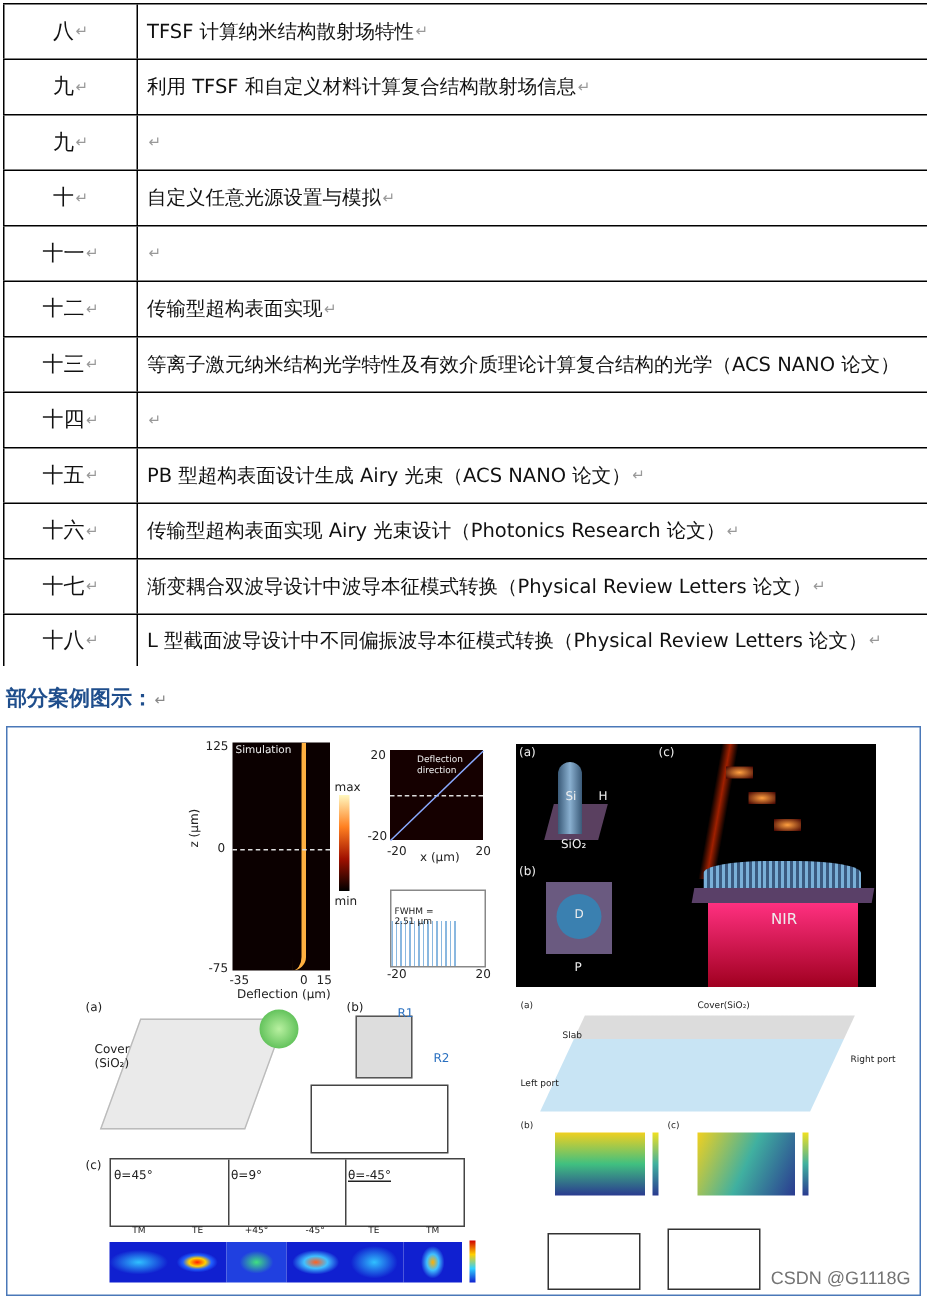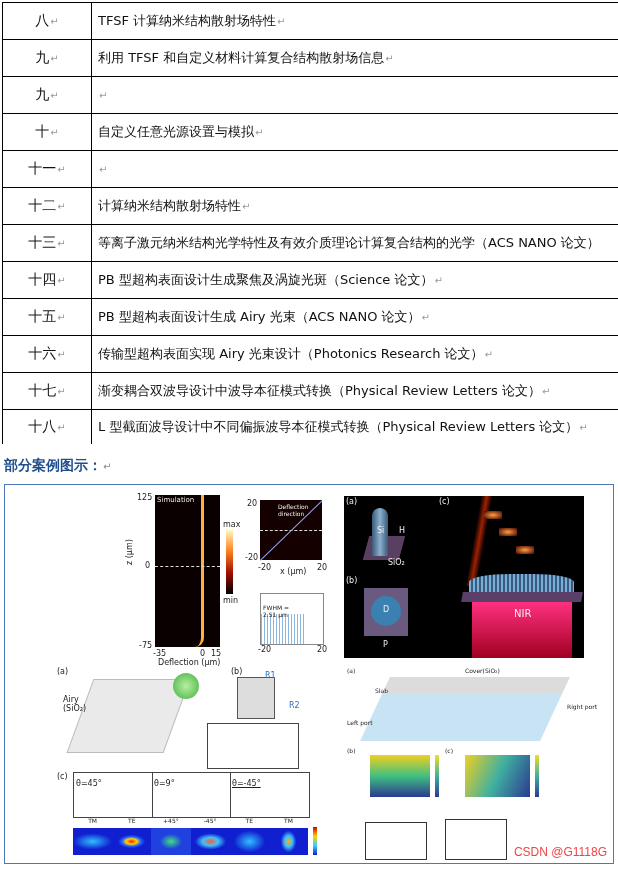--- a/index.html
+++ b/index.html
@@ -11,21 +11,21 @@
               display:flex; align-items:center; justify-content:center; font-size:14px; color:#111; }
   .cell-txt { position:absolute; left:96px; top:0; right:0; height:100%; display:flex; align-items:center;
               font-size:13px; color:#111; white-space:nowrap; }
   .pm { color:#999; font-size:10px; margin-left:1px; }
   .heading { position:absolute; left:4px; top:457px; font-size:14px; font-weight:bold; color:#1f4e8c; }
   .heading .pm { color:#888; font-weight:normal; }
   .frame { position:absolute; left:4px; top:484px; width:608px; height:378px; border:1px solid #4a78b8; background:#fff; overflow:hidden; }
   .abs { position:absolute; }
   .lbl { position:absolute; font-size:8px; color:#222; white-space:nowrap; }
   .lblw { position:absolute; font-size:8px; color:#eee; white-space:nowrap; }
-  .watermark { position:absolute; right:6px; bottom:4px; font-size:12px; color:#ef4444; font-family:"Liberation Sans", sans-serif;margin-left:13px; }
+  .watermark { position:absolute; right:6px; bottom:4px; font-size:12px; color:#737373; font-family:"Liberation Sans", sans-serif;margin-left:13px; }
 </style>
 </head>
 <body>
 
 <div class="tbl">
   <div class="row">
     <div class="cell-num">
         <span>八</span>
         <span class="pm">↵</span>
       </div>
@@ -71,40 +71,39 @@
     <div class="cell-txt">
         <span class="pm">↵</span>
       </div>
   </div>
   <div class="row">
     <div class="cell-num">
         <span>十二</span>
         <span class="pm">↵</span>
       </div>
     <div class="cell-txt">
-        <span>计算纳米结构散射场特性</span>
+        <span>传输型超构表面实现</span>
         <span class="pm">↵</span>
       </div>
   </div>
   <div class="row">
     <div class="cell-num">
         <span>十三</span>
         <span class="pm">↵</span>
       </div>
     <div class="cell-txt">
         <span>等离子激元纳米结构光学特性及有效介质理论计算复合结构的光学（ACS NANO 论文）</span>
       </div>
   </div>
   <div class="row">
     <div class="cell-num">
         <span>十四</span>
         <span class="pm">↵</span>
       </div>
     <div class="cell-txt">
-        <span>PB 型超构表面设计生成聚焦及涡旋光斑（Science 论文）</span>
         <span class="pm">↵</span>
       </div>
   </div>
   <div class="row">
     <div class="cell-num">
         <span>十五</span>
         <span class="pm">↵</span>
       </div>
     <div class="cell-txt">
         <span>PB 型超构表面设计生成 Airy 光束（ACS NANO 论文）</span>
@@ -183,40 +182,40 @@
   </div>
 
   <div class="abs" style="left:339px;top:11px;width:240px;height:162px;background:#000;">
     <div class="lblw" style="left:2px;top:1px;">(a)</div>
     <div class="lblw" style="left:95px;top:1px;">(c)</div>
     <div class="lblw" style="left:2px;top:80px;">(b)</div>
     <div class="abs" style="left:22px;top:40px;width:36px;height:24px;background:#5a4060;transform:skewX(-15deg);"></div>
     <div class="abs" style="left:28px;top:12px;width:16px;height:48px;background:linear-gradient(90deg,#3a5a78,#8ab0d0,#3a5a78);border-radius:8px 8px 0 0;"></div>
     <div class="lblw" style="left:33px;top:30px;">Si</div>
     <div class="lblw" style="left:55px;top:30px;">H</div>
-    <div class="lblw" style="left:44px;top:62px;">SiO₂</div>
+    <div class="lblw" style="left:30px;top:62px;">SiO₂</div>
     <div class="abs" style="left:20px;top:92px;width:44px;height:48px;background:#6a5a80;"></div>
     <div class="abs" style="left:27px;top:100px;width:30px;height:30px;border-radius:50%;background:#3a80b0;"></div>
     <div class="lblw" style="left:39px;top:109px;">D</div>
     <div class="lblw" style="left:39px;top:144px;">P</div>
     <div class="abs" style="left:115px;top:0;width:40px;height:90px;background:linear-gradient(100deg,transparent 40%,#a02000 50%,transparent 60%);"></div>
     <div class="abs" style="left:140px;top:15px;width:18px;height:8px;background:radial-gradient(#ffa040,#400000);"></div>
     <div class="abs" style="left:155px;top:32px;width:18px;height:8px;background:radial-gradient(#ffa040,#400000);"></div>
     <div class="abs" style="left:172px;top:50px;width:18px;height:8px;background:radial-gradient(#ffa040,#400000);"></div>
     <div class="abs" style="left:125px;top:78px;width:105px;height:20px;background:repeating-linear-gradient(90deg,#7ab0d8 0 2px,#3a5a80 2px 4px);border-radius:40% 40% 0 0;"></div>
     <div class="abs" style="left:118px;top:96px;width:120px;height:10px;background:#5a4068;transform:skewX(-10deg);"></div>
     <div class="abs" style="left:128px;top:106px;width:100px;height:56px;background:linear-gradient(#ff3080,#a00020);"></div>
     <div class="lblw" style="left:170px;top:112px;font-size:10px;">NIR</div>
   </div>
 
   <div class="abs" style="left:50px;top:182px;width:260px;height:196px;">
     <div class="lbl" style="left:2px;top:0;">(a)</div>
     <div class="lbl" style="left:176px;top:0;">(b)</div>
     <div class="abs" style="left:25px;top:12px;width:95px;height:72px;background:#eaeaea;border:1px solid #bbb;transform:skewX(-20deg);"></div>
-    <div class="lbl" style="left:8px;top:28px;width:30px;white-space:normal;">Airy (SiO₂)</div>
+    <div class="lbl" style="left:8px;top:28px;width:30px;white-space:normal;">Cover (SiO₂)</div>
     <div class="abs" style="left:118px;top:6px;width:26px;height:26px;border-radius:50%;background:radial-gradient(#b8f0a0,#40b040);"></div>
     <div class="abs" style="left:152px;top:56px;width:90px;height:44px;border:1px solid #444;background:#fff;"></div>
     <div class="abs" style="left:182px;top:10px;width:36px;height:40px;background:#ddd;border:1px solid #555;"></div>
     <div class="lbl" style="left:210px;top:4px;color:#2a70c0;">R1</div>
     <div class="lbl" style="left:234px;top:34px;color:#2a70c0;">R2</div>
     <div class="lbl" style="left:2px;top:105px;">(c)</div>
     <div class="abs" style="left:18px;top:105px;width:235px;height:44px;border:1px solid #444;">
       <div class="lbl" style="left:2px;top:6px;">θ=45°</div>
       <div class="lbl" style="left:80px;top:6px;">θ=9°</div>
       <div class="lbl" style="left:158px;top:6px;text-decoration:underline;">θ=-45°</div>

